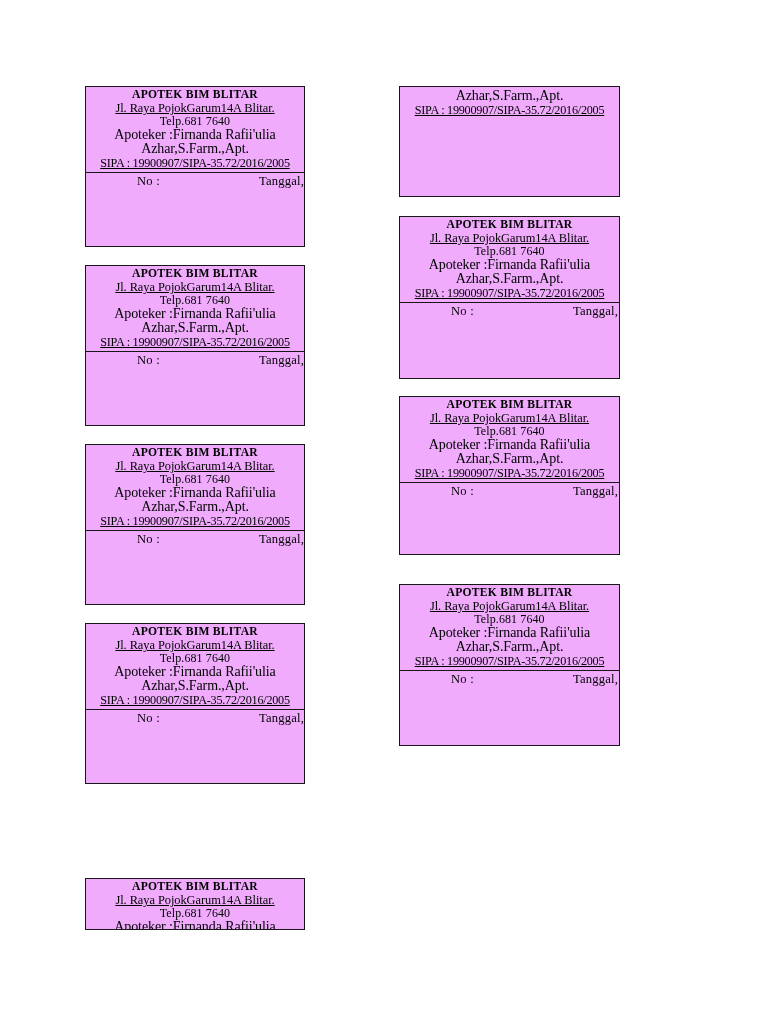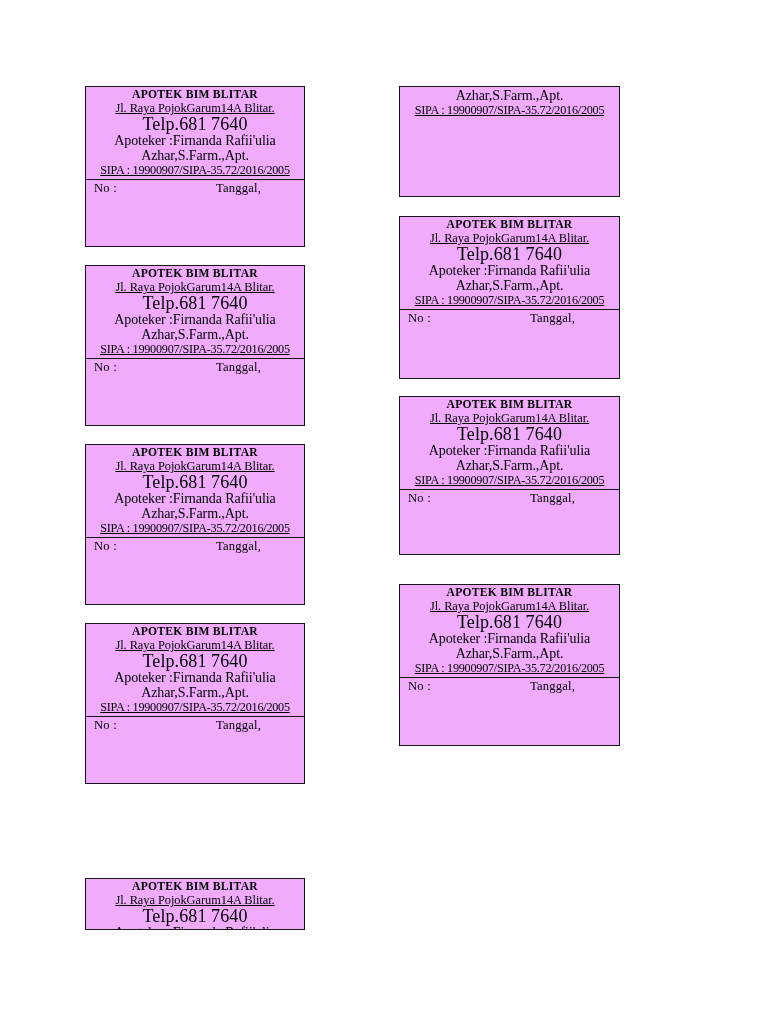--- a/index.html
+++ b/index.html
@@ -57,21 +57,21 @@
     font-size: 11.6px;
     letter-spacing: 0.25px;
     margin-bottom: 0.5px;
   }
   .l-address {
     font-size: 12.4px;
     letter-spacing: -0.05px;
     text-decoration: underline;
   }
   .l-phone {
-    font-size: 18px;
+    font-size: 12px;
   }
   .l-apoteker {
     font-size: 14px;
     letter-spacing: -0.1px;
   }
   .l-degree {
     font-size: 14px;
     letter-spacing: -0.1px;
   }
   .l-sipa {
@@ -83,20 +83,21 @@
   
   .card-body {
     position: relative;
     box-sizing: border-box;
     height: 100%;
   }
   .field-row {
     position: relative;
     height: 18px;
     padding: 1px 6px 0 6px;
+    margin-left: 43px;
   }
   .f-no {
     position: absolute;
     left: 8px;
     top: 1px;
     font-size: 12.6px;
     letter-spacing: 0.2px;
   }
   .f-tanggal {
     position: absolute;

